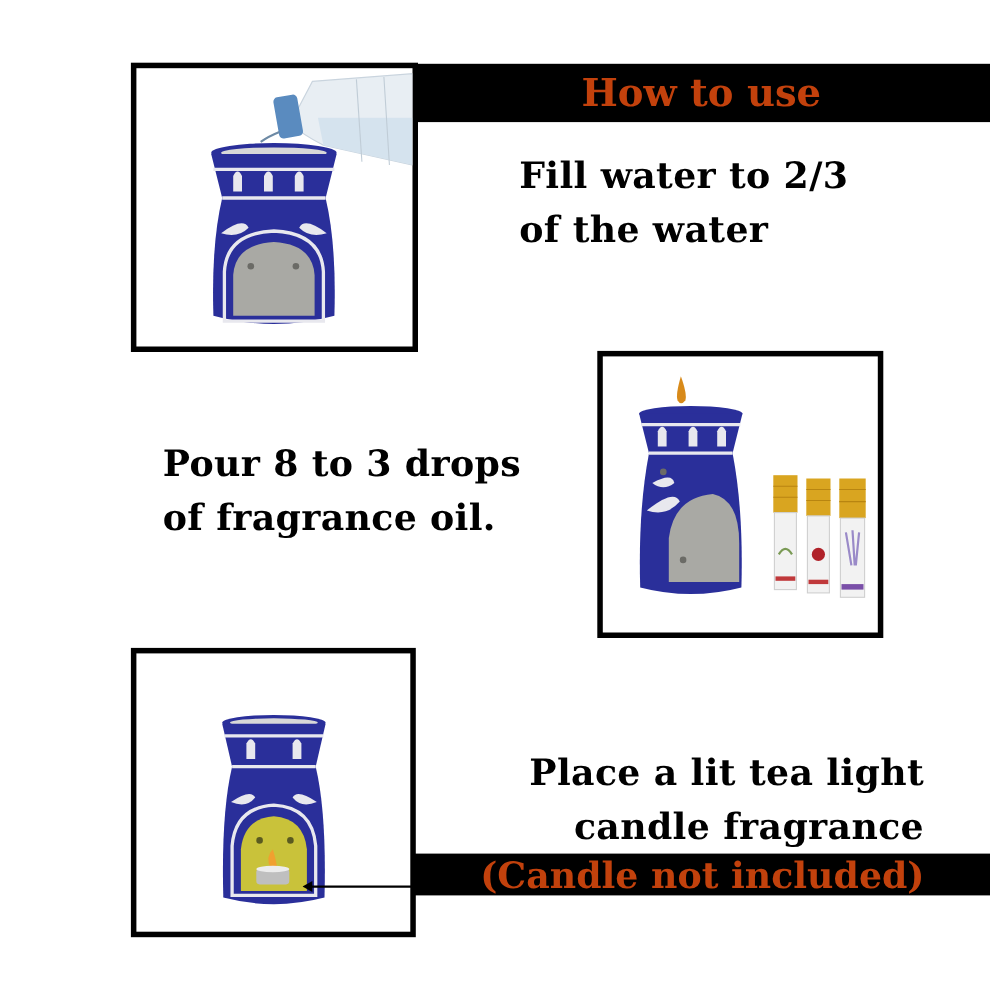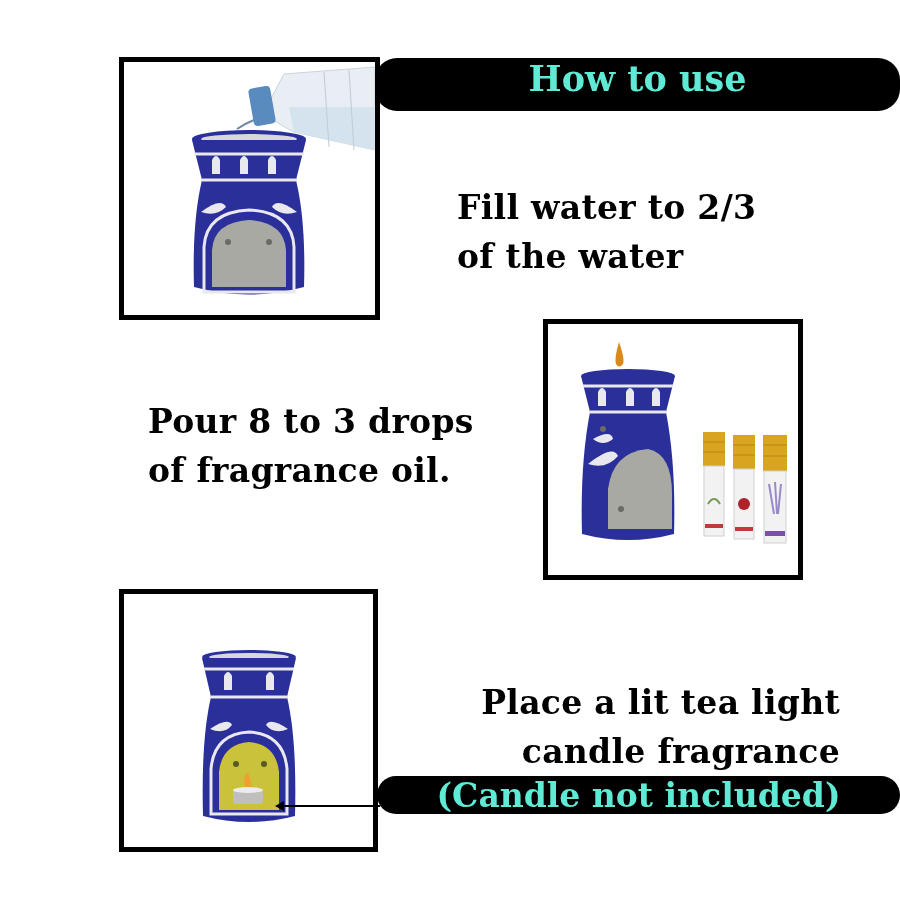--- a/index.html
+++ b/index.html
@@ -7,23 +7,23 @@
       width: 900px; height: 899px; position: relative; overflow: hidden;
       background: #ffffff;
       font-family: "DejaVu Serif", "Liberation Serif", serif;
       color: #000;
     }
     .frame {
       position: absolute; box-sizing: border-box;
       border: 5px solid #000; background: #fff; overflow: hidden;
     }
     .bar {
-      position: absolute; background: #000; color: #5eead4;
-      display: flex; justify-content: center;
-      font-weight: bold; font-family: "DejaVu Serif", serif; border-radius: 22px;
+      position: absolute; background: #000; color: #c2410c;
+      display: flex; align-items: center; justify-content: center;
+      font-weight: bold; font-family: "DejaVu Serif", serif;
     }
     .step-text {
       position: absolute; font-weight: bold; font-size: 33px; line-height: 49px;
       font-family: "DejaVu Serif", serif; letter-spacing: 0.3px;
     }
     svg { display: block; }
   </style>
 </head>
 <body>
 
@@ -56,21 +56,21 @@
       <path d="M77 150 q20 -15 25 -5 q-10 10 -25 5" fill="#e8e8ee"></path>
       <path d="M173 150 q-20 -15 -25 -5 q10 10 25 5" fill="#e8e8ee"></path>
       <path d="M80 230 L80 185 Q82 150 125 148 Q168 150 170 185 L170 230 Z" fill="none" stroke="#e8e8ee" stroke-width="3"></path>
       <path d="M88 225 L88 188 Q90 160 125 158 Q160 160 162 188 L162 225 Z" fill="#a9a9a4"></path>
       <circle cx="104" cy="180" r="3" fill="#6b6b66"></circle>
       <circle cx="145" cy="180" r="3" fill="#6b6b66"></circle>
     </g>
   </svg>
 </div>
 
-<div class="step-text" style="left:457px; top:135px;margin-top:48px;">
+<div class="step-text" style="left:472px; top:135px;">
   <div>Fill water to 2/3</div>
   <div>of the water</div>
 </div>
 
 <div class="step-text" style="left:148px; top:397px;">
   <div>Pour 8 to 3 drops</div>
   <div>of fragrance oil.</div>
 </div>
 
 <div class="frame" style="left:543px; top:319px; width:260px; height:261px;">

